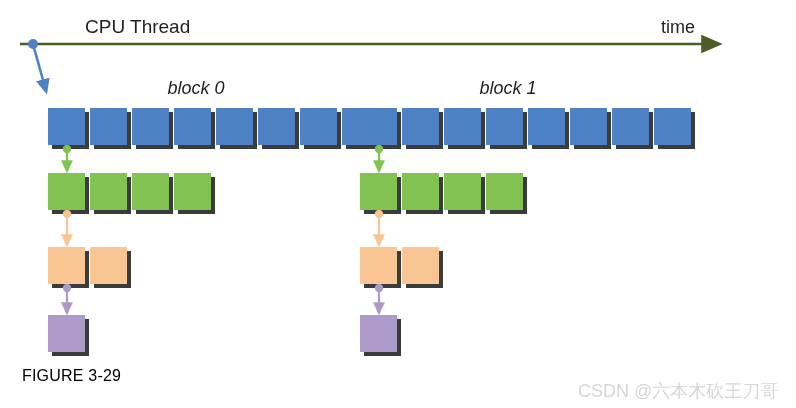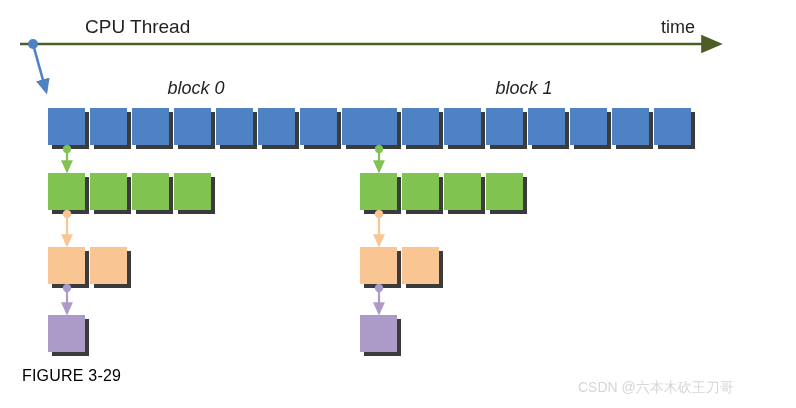--- a/index.html
+++ b/index.html
@@ -79,21 +79,21 @@
     font-size: 16px;
     font-weight: normal;
     color: #000000;
     letter-spacing: 0.2px;
   }
 
   #watermark {
     position: absolute;
     left: 578px;
     top: 379px;
-    font-size: 14px;
+    font-size: 18px;
     color: #d6d6d6;
     white-space: nowrap;
   }
 </style>
 </head>
 <body>
 
 <div id="stage">
 
   <div class="timeline-label" id="cpu-thread-label">CPU Thread</div>
@@ -113,21 +113,21 @@
     <defs>
       <marker id="spawn-head" markerWidth="6" markerHeight="6" refX="4.6" refY="3" orient="auto" markerUnits="strokeWidth">
         <path d="M0,0.3 L6,3 L0,5.7 Z" fill="#4f81c5"></path>
       </marker>
     </defs>
     <line x1="15" y1="8" x2="28" y2="55" stroke="#4f81c5" stroke-width="2.6" marker-end="url(#spawn-head)"></line>
     <circle cx="15" cy="8" r="5" fill="#4f81c5"></circle>
   </svg>
 
   <div class="block-label" style="left:196px; top:78px;">block 0</div>
-  <div class="block-label" style="left:524px; top:78px;text-align:right;">block 1</div>
+  <div class="block-label" style="left:508px; top:78px;text-align:right;">block 1</div>
 
   <div id="blocks-layer">
       <div>
         <div class="box blue" style="left: 48px; top: 108px; width: 37px; height: 37px; background: rgb(79, 129, 197);"></div>
         <div class="box blue" style="left: 90px; top: 108px; width: 37px; height: 37px; background: rgb(79, 129, 197);"></div>
         <div class="box blue" style="left: 132px; top: 108px; width: 37px; height: 37px; background: rgb(79, 129, 197);"></div>
         <div class="box blue" style="left: 174px; top: 108px; width: 37px; height: 37px; background: rgb(79, 129, 197);"></div>
         <div class="box blue" style="left: 216px; top: 108px; width: 37px; height: 37px; background: rgb(79, 129, 197);"></div>
         <div class="box blue" style="left: 258px; top: 108px; width: 37px; height: 37px; background: rgb(79, 129, 197);"></div>
         <div class="box blue" style="left: 300px; top: 108px; width: 37px; height: 37px; background: rgb(79, 129, 197);"></div>

